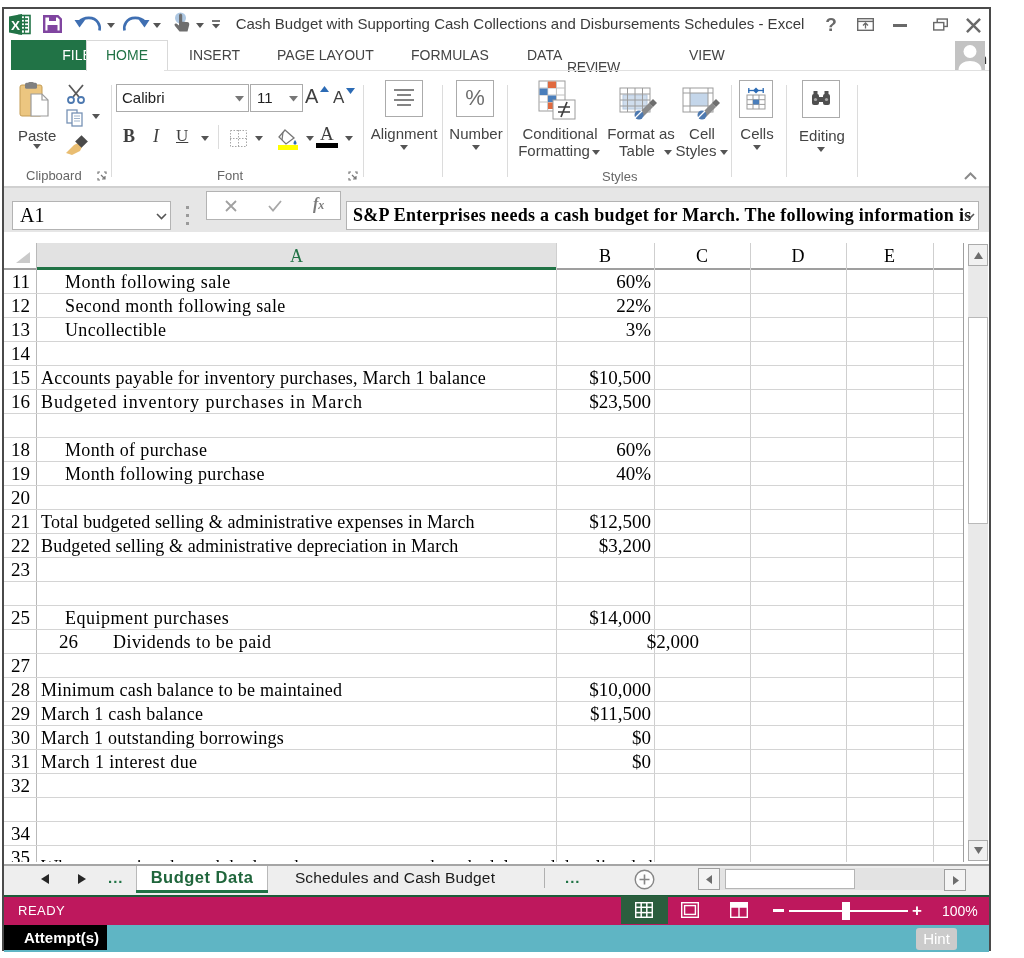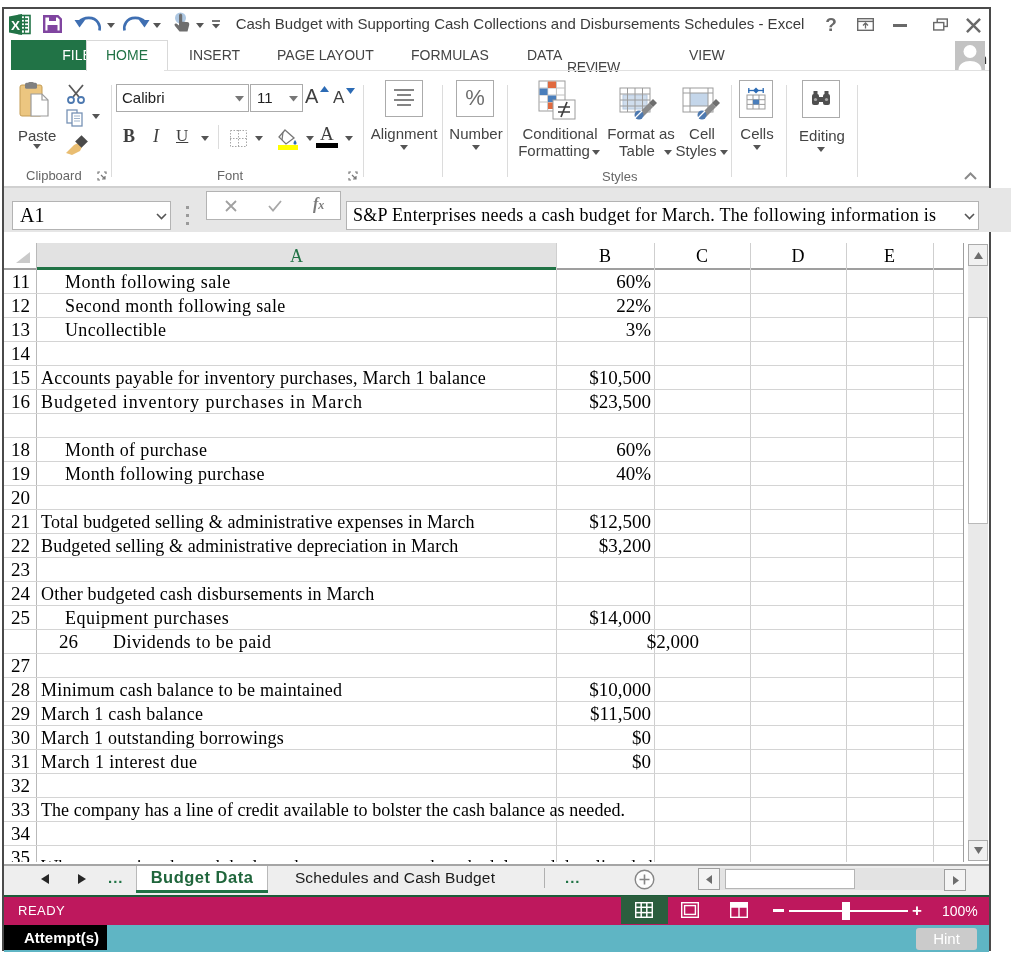--- a/index.html
+++ b/index.html
@@ -348,38 +348,38 @@
     <div class="abs" style="left:794px;top:46px;width:48px;font-size:15px;text-align:center;">Editing</div>
     <svg class="abs" style="left:813px;top:66px;" width="8" height="5" viewBox="0 0 8 5">
         <polygon points="0,0 8,0 4,5" fill="#555"></polygon>
       </svg>
 
     <svg class="abs" style="left:960px;top:91px;" width="13" height="8" viewBox="0 0 13 8">
       <path d="M1 7 L6.5 1.5 L12 7" fill="none" stroke="#8a8a8a" stroke-width="2"></path>
     </svg>
   </div>
 
-  <div id="fstrip" class="abs" style="left:4px;top:188px;width:985px;height:44px;background:#e6e6e6;padding-left:22px;">
+  <div id="fstrip" class="abs" style="left:4px;top:188px;width:985px;height:44px;background:#e6e6e6;">
     <div class="abs" style="left:8px;top:13px;width:159px;height:29px;background:#fff;border:1px solid #b3b3b3;box-sizing:border-box;">
       <div class="abs serif" style="left:7px;top:2px;font-size:20px;color:#000;">A1</div>
       <svg class="abs" style="left:143px;top:11px;" width="11" height="7" viewBox="0 0 11 7">
           <path d="M1 1 L5.5 5.5 L10 1" fill="none" stroke="#555" stroke-width="1.6"></path>
         </svg>
     </div>
     <div class="abs" style="left:182px;top:18px;width:3px;height:19px;background-image:repeating-linear-gradient(to bottom,#9a9a9a 0,#9a9a9a 3px,transparent 3px,transparent 8px);"></div>
     <div class="abs" style="left:202px;top:3px;width:135px;height:29px;background:#fff;border:1px solid #b3b3b3;box-sizing:border-box;">
       <svg class="abs" style="left:18px;top:8px;" width="12" height="12" viewBox="0 0 12 12">
           <path d="M1 1 L11 11 M11 1 L1 11" stroke="#a0a0a0" stroke-width="1.8"></path>
         </svg>
       <svg class="abs" style="left:61px;top:8px;" width="14" height="12" viewBox="0 0 14 12">
           <path d="M1 6 L5 10.5 L13 1" fill="none" stroke="#a8a8a8" stroke-width="1.8"></path>
         </svg>
       <div class="abs serif" style="left:106px;top:3px;font-style:italic;font-weight:bold;font-size:16px;color:#7b7b7b;">f<span style="font-size:12px;">x</span></div>
     </div>
-    <div class="abs" style="left:342px;top:13px;width:633px;height:29px;background:#fff;border:1px solid #b3b3b3;box-sizing:border-box;">
+    <div class="abs" style="left:342px;top:13px;width:633px;height:29px;background:#fff;border:1px solid #b3b3b3;box-sizing:border-box;font-weight:bold;">
       <div class="abs serif" style="left:6px;top:3px;font-size:18px;letter-spacing:0.3px;color:#000;white-space:nowrap;">S&amp;P Enterprises needs a cash budget for March. The following information is</div>
       <svg class="abs" style="left:617px;top:11px;" width="11" height="7" viewBox="0 0 11 7">
           <path d="M1 1 L5.5 5.5 L10 1" fill="none" stroke="#555" stroke-width="1.6"></path>
         </svg>
     </div>
   </div>
 
   <div id="grid" class="abs" style="left:4px;top:232px;width:985px;height:630px;background:#fff;">
 
     <svg class="abs" style="left:12px;top:20px;" width="14" height="11" viewBox="0 0 14 11">
@@ -453,24 +453,20 @@
           <span class="v">$12,500</span>
         </div>
       <div class="r" style="top:264px;">
           <span class="n">22</span>
           <span class="a" style="letter-spacing:0.12px;">Budgeted selling &amp; administrative depreciation in March</span>
           <span class="v">$3,200</span>
         </div>
       <div class="r" style="top:288px;">
           <span class="n">23</span>
         </div>
-      <div class="r" style="top:312px;">
-          <span class="n">24</span>
-          <span class="a" style="letter-spacing:0.19px;">Other budgeted cash disbursements in March</span>
-        </div>
       <div class="r" style="top:336px;">
           <span class="n">25</span>
           <span class="a ind" style="letter-spacing:0.52px;">Equipment purchases</span>
           <span class="v">$14,000</span>
         </div>
       <div class="r" style="top:360px;margin-left:48px;">
           <span class="n">26</span>
           <span class="a ind" style="letter-spacing:0.45px;">Dividends to be paid</span>
           <span class="v">$2,000</span>
         </div>
@@ -492,24 +488,20 @@
           <span class="a" style="letter-spacing:0.25px;">March 1 outstanding borrowings</span>
           <span class="v">$0</span>
         </div>
       <div class="r" style="top:480px;">
           <span class="n">31</span>
           <span class="a" style="letter-spacing:0.4px;">March 1 interest due</span>
           <span class="v">$0</span>
         </div>
       <div class="r" style="top:504px;">
           <span class="n">32</span>
-        </div>
-      <div class="r" style="top:528px;">
-          <span class="n">33</span>
-          <span class="a" style="letter-spacing:0.06px;">The company has a line of credit available to bolster the cash balance as needed.</span>
         </div>
       <div class="r" style="top:552px;">
           <span class="n">34</span>
         </div>
       <div class="r" style="top:576px;">
           <span class="n">35</span>
           <span class="a" style="top:9px;letter-spacing:0.2px;">When preparing the cash budget, the company uses the schedules and data listed above.</span>
         </div>
     </div>
 
@@ -584,15 +576,15 @@
     </svg>
     <div class="abs" style="left:769px;top:14px;width:11px;height:2.5px;background:#fff;"></div>
     <div class="abs" style="left:785px;top:15px;width:119px;height:1.5px;background:#fff;"></div>
     <div class="abs" style="left:838px;top:7px;width:8px;height:18px;background:#fff;"></div>
     <div class="abs" style="left:908px;top:6px;width:13px;height:17px;color:#fff;font-size:17px;font-weight:bold;">+</div>
     <div class="abs" style="left:938px;top:8px;font-size:14px;color:#fff;">100%</div>
   </div>
 
   <div id="tealbar" class="abs" style="left:4px;top:925px;width:985px;height:27px;background:#5fb5c4;">
     <div class="abs" style="left:0;top:0;width:103px;height:25px;background:#000;color:#fff;font-weight:bold;font-size:15px;line-height:25px;"><span style="margin-left:20px;">Attempt(s)</span></div>
-    <div class="abs" style="left:912px;top:3px;width:61px;height:22px;background:#cbcbcb;border-radius:3px;color:#fff;font-size:15px;text-align:center;line-height:22px;">Hint</div>
+    <div class="abs" style="left:912px;top:3px;width:41px;height:22px;background:#cbcbcb;border-radius:3px;color:#fff;font-size:15px;text-align:center;line-height:22px;">Hint</div>
   </div>
 </div>
 
 </body></html>

